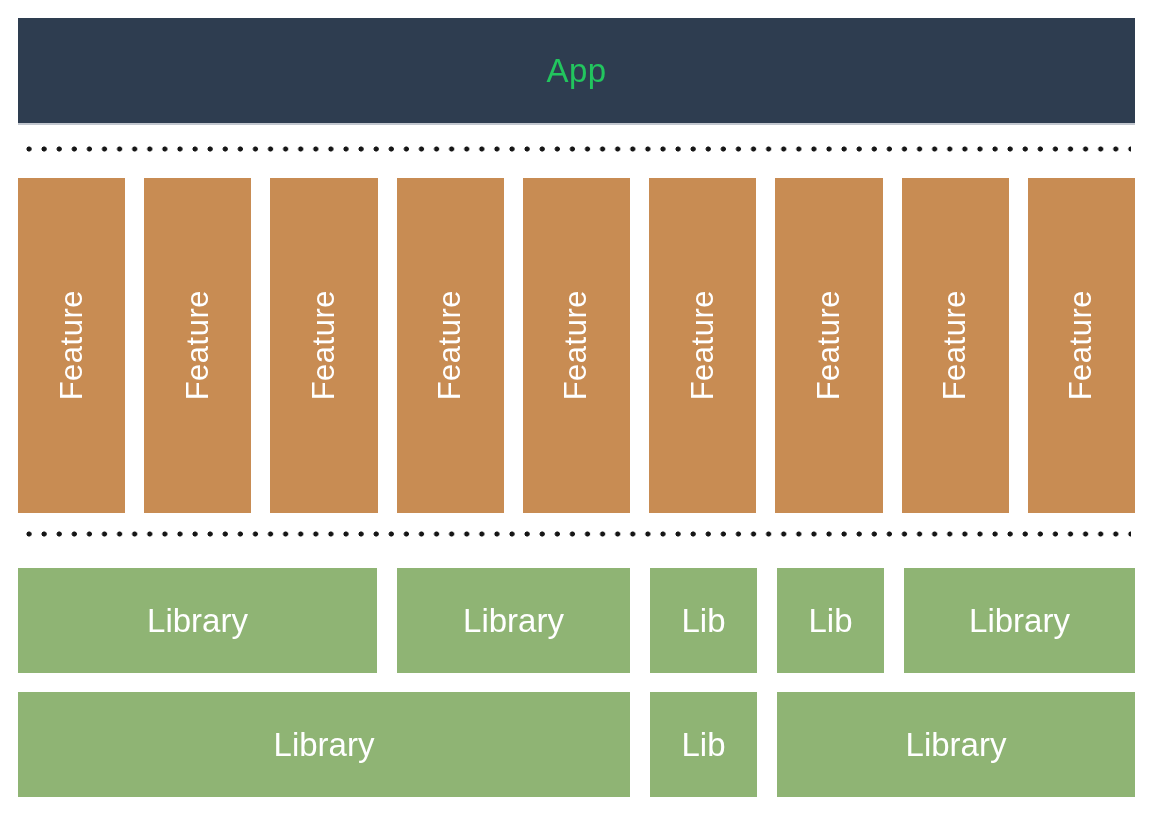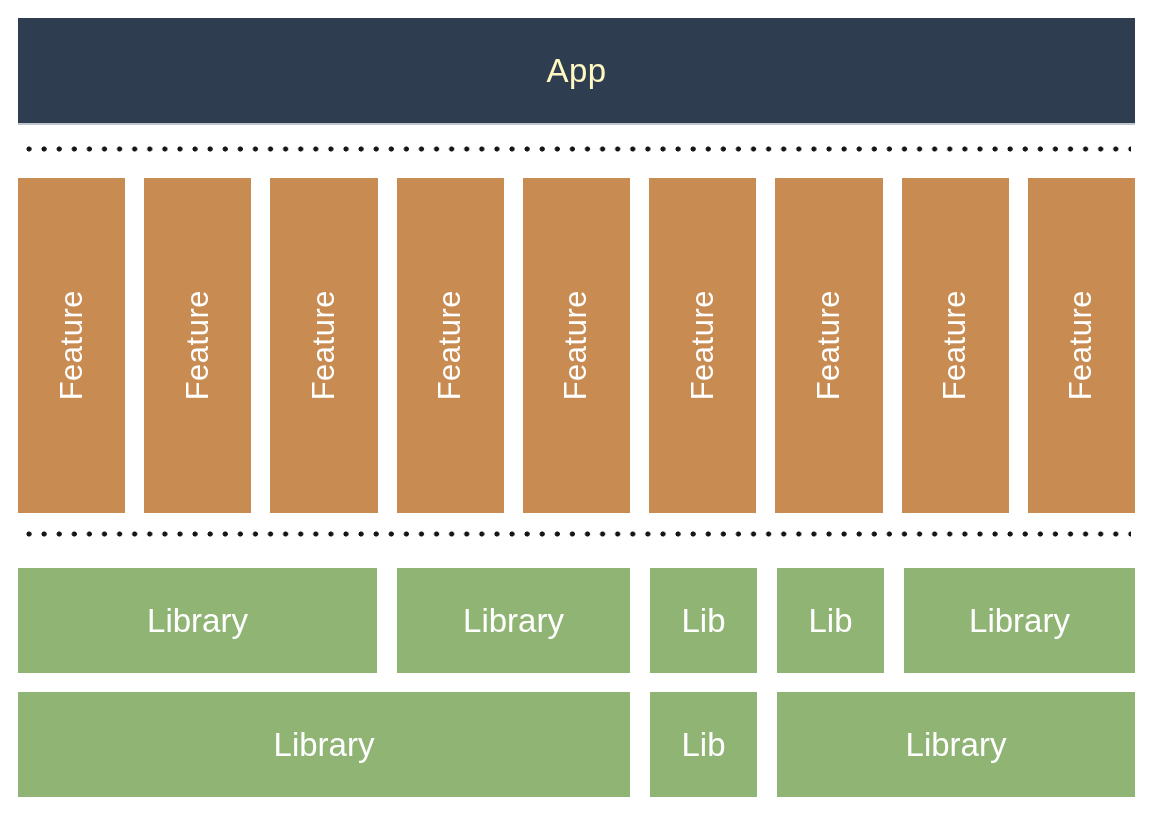--- a/index.html
+++ b/index.html
@@ -21,21 +21,21 @@
   
   .app-bar {
     height: 105px;
     background: #2e3d50;
     box-shadow: 0 2px 0 rgba(144, 153, 168, 0.55);
     display: flex;
     align-items: center;
     justify-content: center;
   }
   .app-bar .label {
-    color: #fef9c3;
+    color: #22c55e;
     font-size: 33px;
     letter-spacing: 0.5px;
   }
 
   
   .dots {
     height: 6px;
     margin-left: 8px;
     margin-right: 4px;
     background-image: radial-gradient(circle at 3px 3px, #151515 2.2px, transparent 2.9px);

